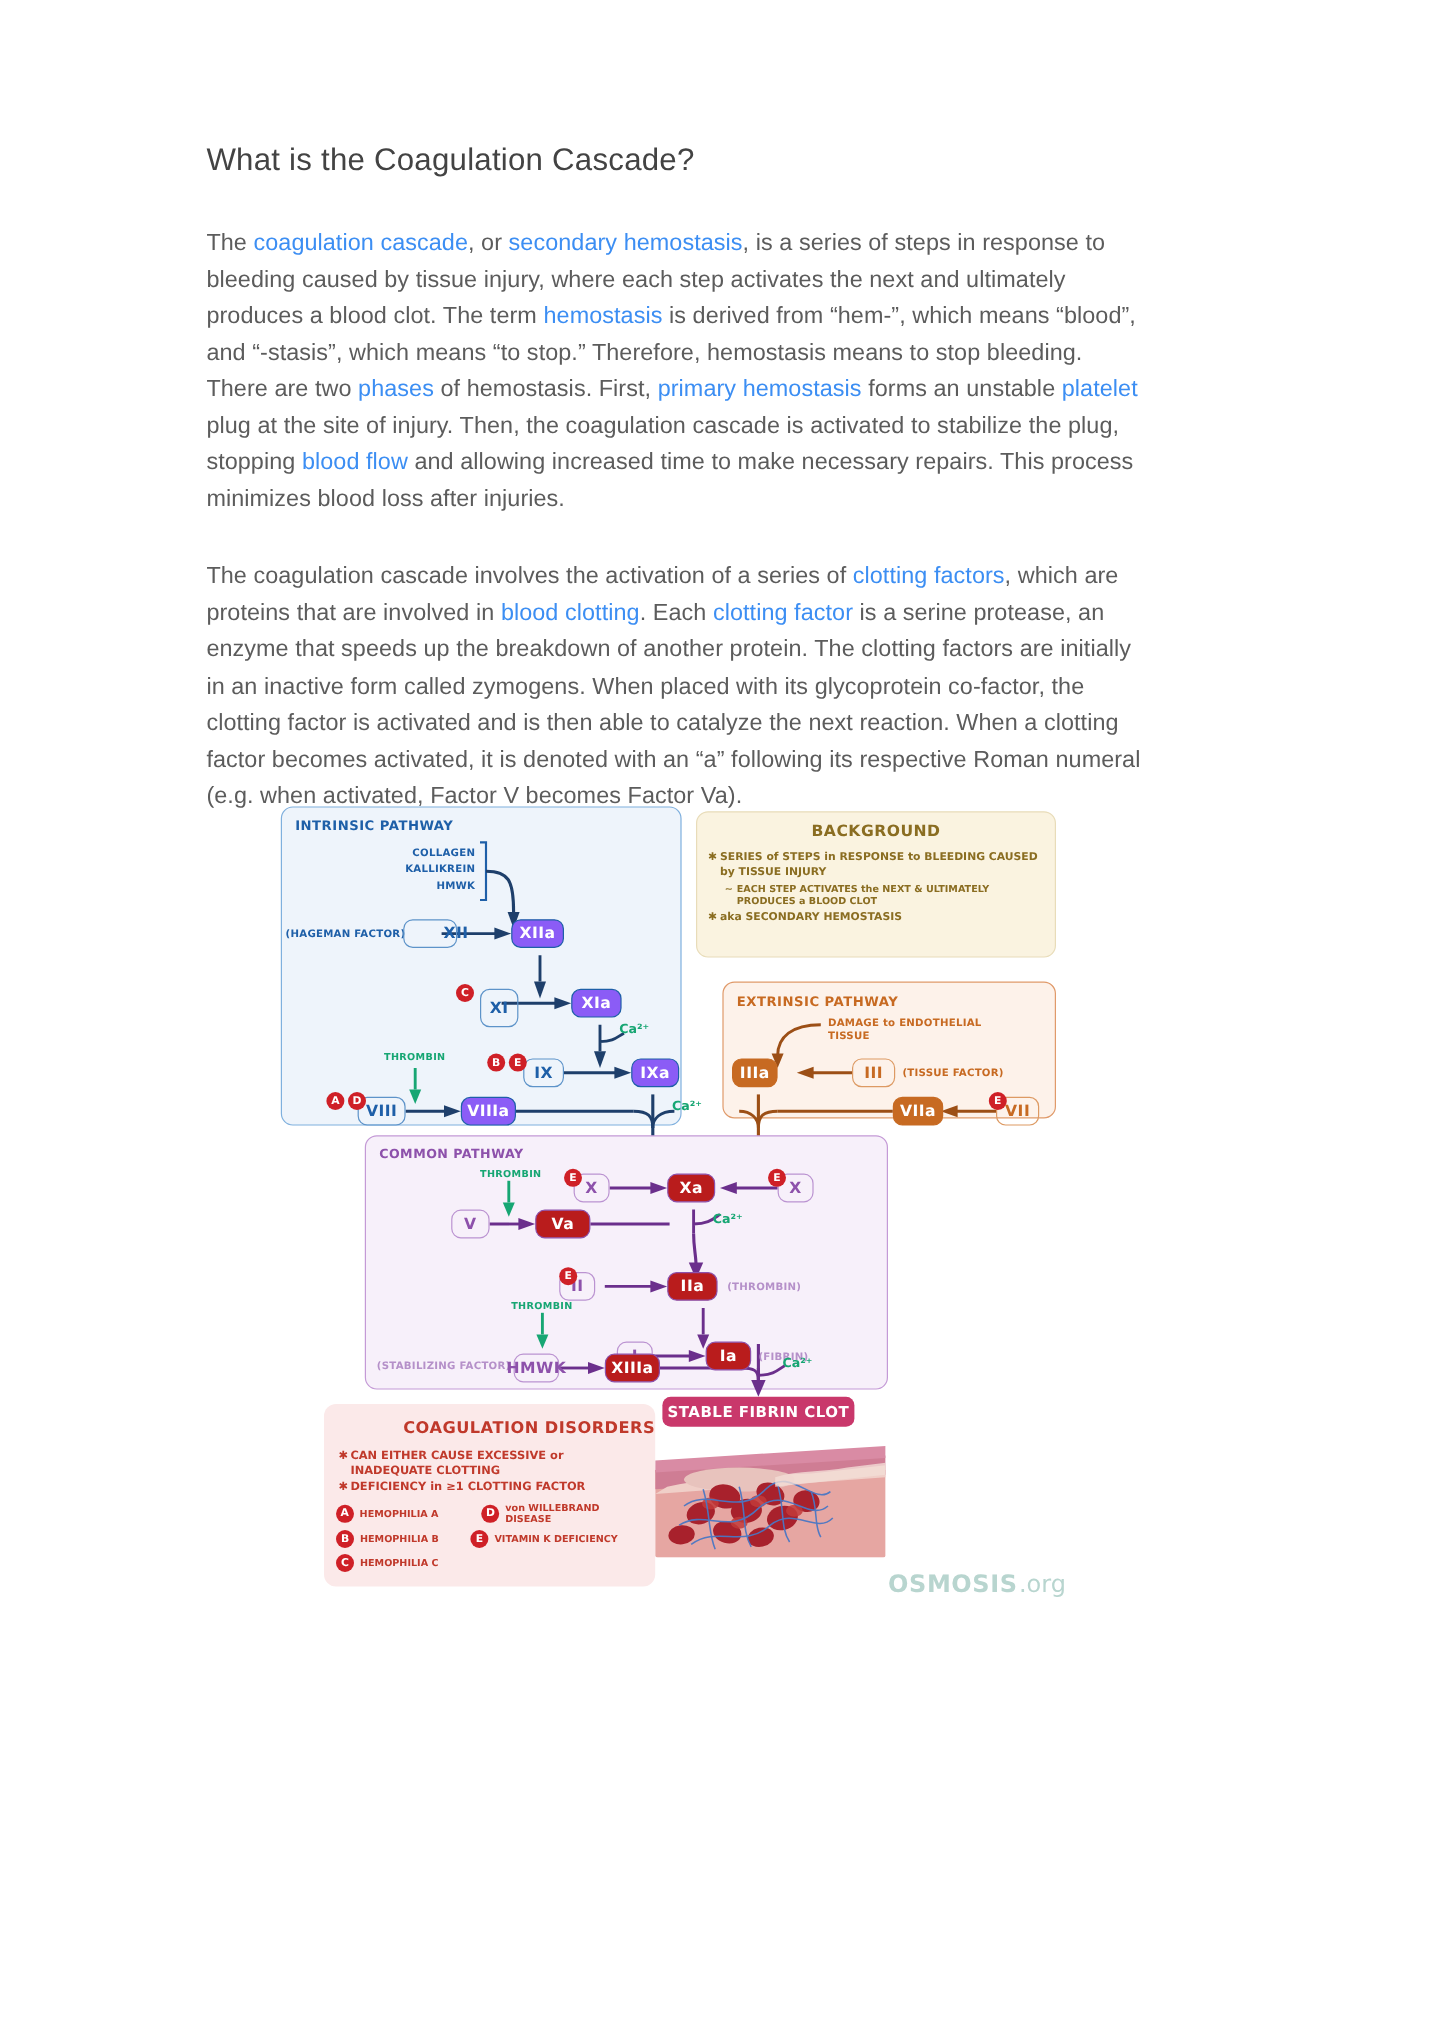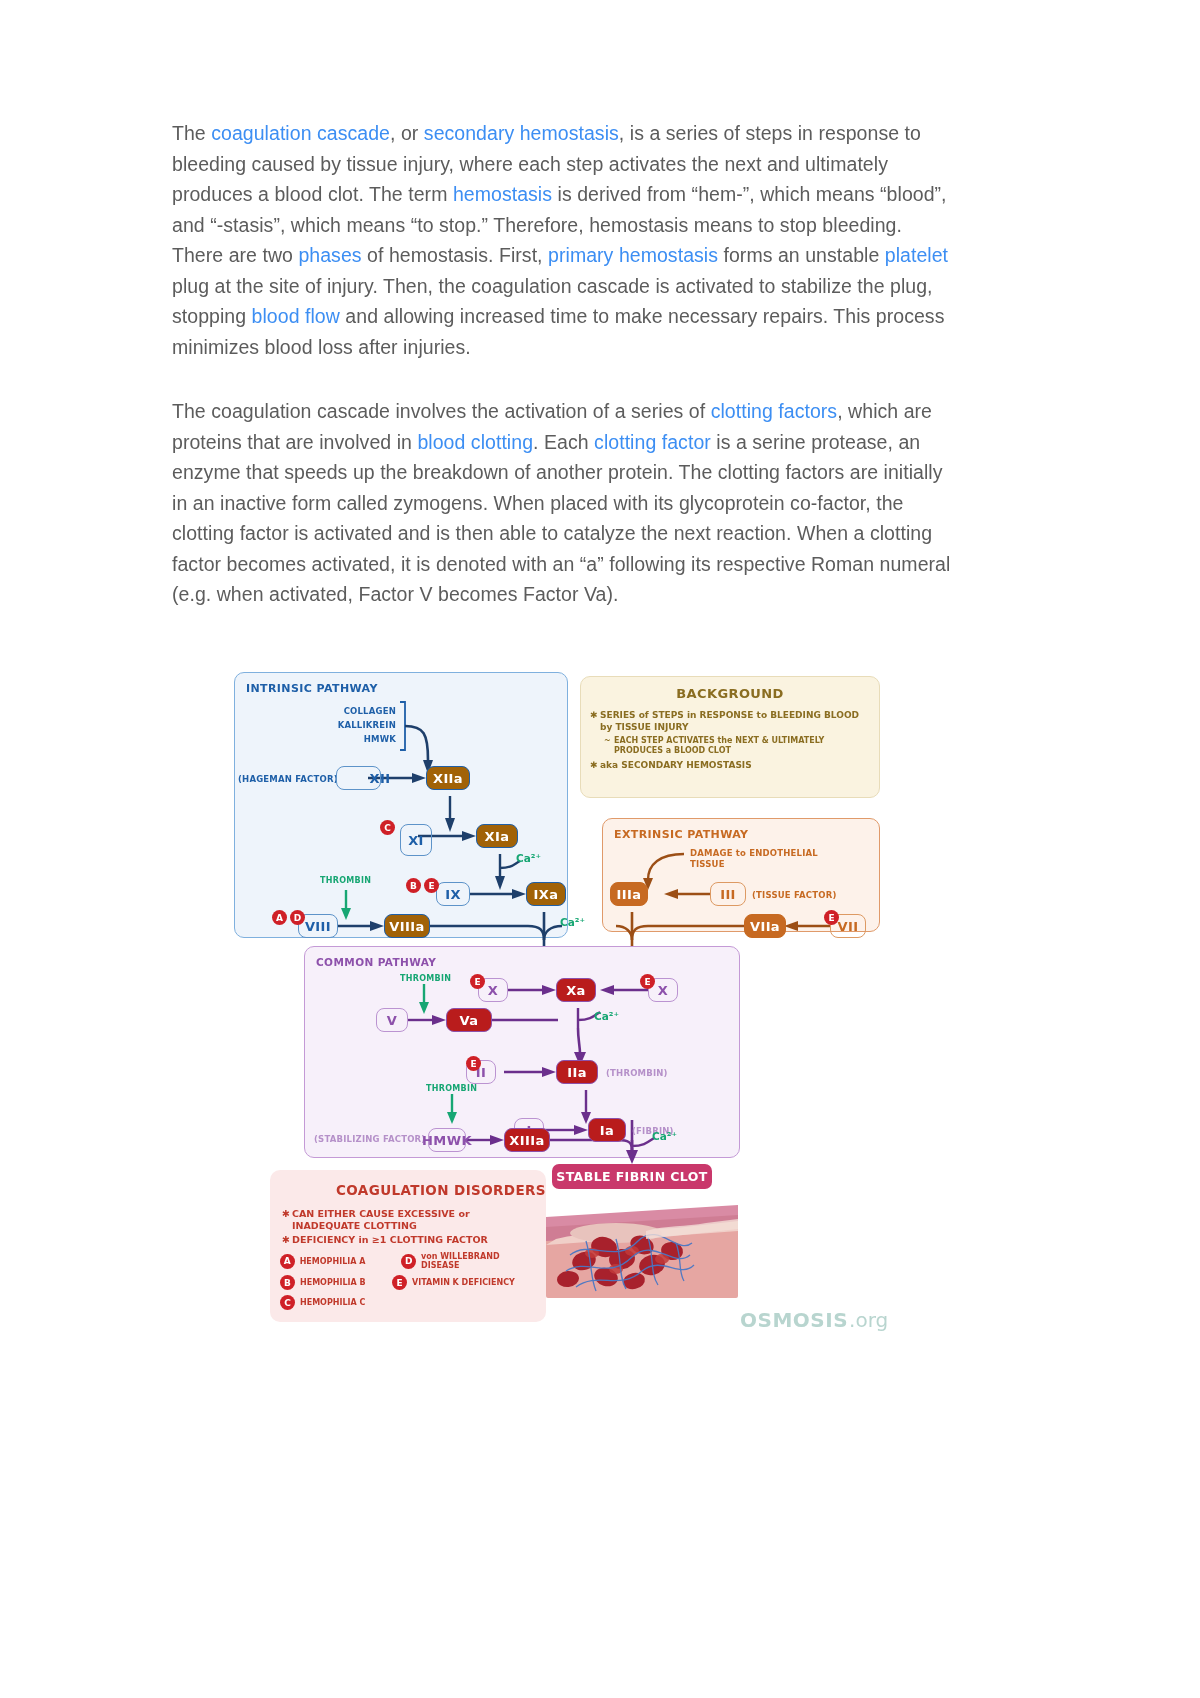--- a/index.html
+++ b/index.html
@@ -54,21 +54,21 @@
     background:#f7f0fa; border:1.6px solid #c49ad6; }
   
   #disorders-box { left:42px; top:502px; width:276px; height:152px;
     background:#fbe9e9; border:none; }
 
   .node {
     position:absolute; display:flex; align-items:center; justify-content:center;
     font-family:"DejaVu Sans", sans-serif; font-weight:bold;
     border-radius:8px; font-size:13px; letter-spacing:.4px;
   }
-  .node.blue-a  { background:#a16207; color:#fff; border:1.6px solid #1e5fa8; }
+  .node.blue-a  { background:#8b5cf6; color:#fff; border:1.6px solid #1e5fa8; }
   .node.blue-i  { color:#1e5fa8; border:1.6px solid #5d93c9; }
   .node.or-a    { background:#c76a22; color:#fff; border:1.6px solid #c76a22; }
   .node.or-i    { color:#c76a22; border:1.6px solid #dd9a63; }
   .node.pu-a    { background:#b91c1c; color:#fff; border:1.6px solid #8d51ab; }
   .node.pu-i    { color:#8d51ab; border:1.6px solid #bb93d1; }
 
   .badge {
     position:absolute; width:15px; height:15px; border-radius:50%;
     background:#cf2027; color:#fff; font-size:9px; font-weight:bold;
     display:flex; align-items:center; justify-content:center;
@@ -101,20 +101,21 @@
     color:#b8d5cf; font-family:"DejaVu Sans", sans-serif;
     font-size:20px; font-weight:bold;
   }
 </style>
 </head>
 <body>
 
 <div class="page">
 
   <div class="doc-body">
+    <h1 class="doc-title">What is the Coagulation Cascade?</h1>
     <p class="para" id="para-0"><span>The </span><span class="lnk">coagulation cascade</span><span>, or </span><span class="lnk">secondary hemostasis</span><span>, is a series of steps in response to bleeding caused by tissue injury, where each step activates the next and ultimately produces a blood clot. The term </span><span class="lnk">hemostasis</span><span> is derived from “hem-”, which means “blood”, and “-stasis”, which means “to stop.” Therefore, hemostasis means to stop bleeding. There are two </span><span class="lnk">phases</span><span> of hemostasis. First, </span><span class="lnk">primary hemostasis</span><span> forms an unstable </span><span class="lnk">platelet</span><span> plug at the site of injury. Then, the coagulation cascade is activated to stabilize the plug, stopping </span><span class="lnk">blood flow</span><span> and allowing increased time to make necessary repairs. This process minimizes blood loss after injuries.</span></p>
     <p class="para" id="para-1"><span>The coagulation cascade involves the activation of a series of </span><span class="lnk">clotting factors</span><span>, which are proteins that are involved in </span><span class="lnk">blood clotting</span><span>. Each </span><span class="lnk">clotting factor</span><span> is a serine protease, an enzyme that speeds up the breakdown of another protein. The clotting factors are initially in an inactive form called zymogens. When placed with its glycoprotein co-factor, the clotting factor is activated and is then able to catalyze the next reaction. When a clotting factor becomes activated, it is denoted with an “a” following its respective Roman numeral (e.g. when activated, Factor V becomes Factor Va).</span></p>
   </div>
 
   <div class="diagram">
 
     <div class="box" id="intrinsic-box"></div>
     <div class="boxlabel" style="left:18px; top:14px; font-size:11px; color:#1e5fa8;">INTRINSIC PATHWAY</div>
 
     <div class="small-cap" style="left:84px; top:38px; color:#1e5fa8; text-align:right; width:84px;">COLLAGEN</div>
@@ -179,21 +180,21 @@
     <div class="node blue-i" style="left:70px; top:246px; width:40px; height:24px;">VIII</div>
     <div class="node blue-a" style="left:156px; top:246px; width:46px; height:24px;">VIIIa</div>
 
     <div class="ca" style="left:332px; top:248px;">Ca²⁺</div>
 
     <div class="box" id="background-box"></div>
     <div class="boxlabel" style="left:352px; top:18px; width:300px; text-align:center; font-size:13px; color:#8a6d21;">BACKGROUND</div>
     <div class="bullet-list" style="left:362px; top:42px; width:284px; font-size:9px; color:#8a6d21; line-height:11.5px; font-weight:bold;">
       <div class="bl-item">
         <span class="bl-star">✱</span>
-        <span>SERIES of STEPS in RESPONSE to BLEEDING BLOOD by TISSUE INJURY</span>
+        <span>SERIES of STEPS in RESPONSE to BLEEDING CAUSED by TISSUE INJURY</span>
       </div>
       <div class="bl-item" style="margin-left:14px; font-size:8px; line-height:10px;">
         <span class="bl-star">~</span>
         <span>EACH STEP ACTIVATES the NEXT &amp; ULTIMATELY PRODUCES a BLOOD CLOT</span>
       </div>
       <div class="bl-item" style="margin-top:4px;">
         <span class="bl-star">✱</span>
         <span>aka SECONDARY HEMOSTASIS</span>
       </div>
     </div>

